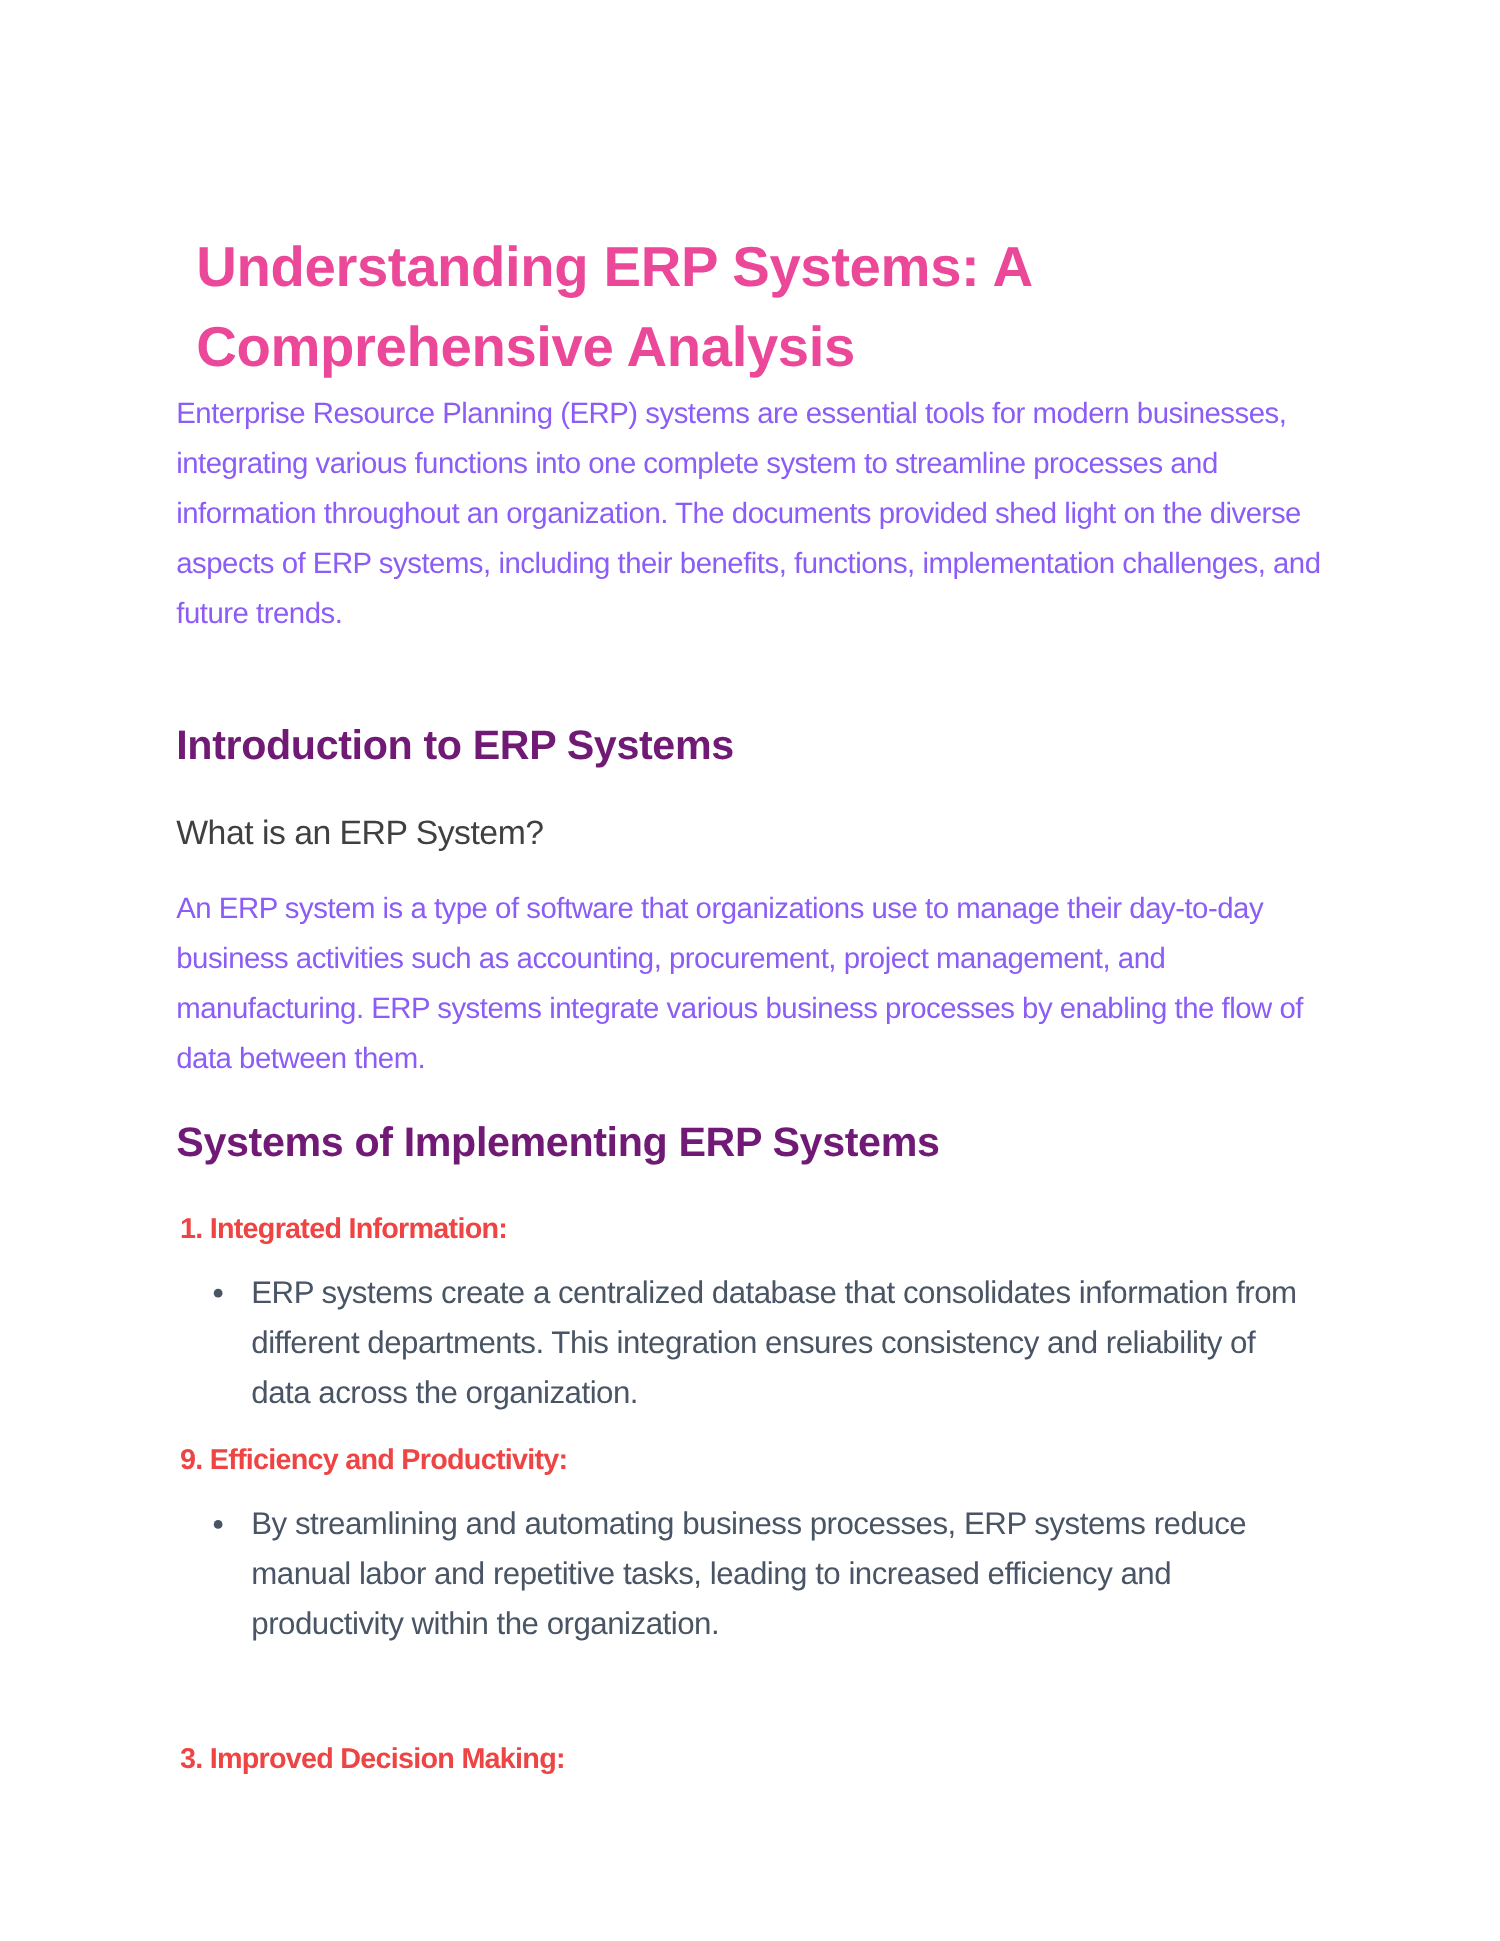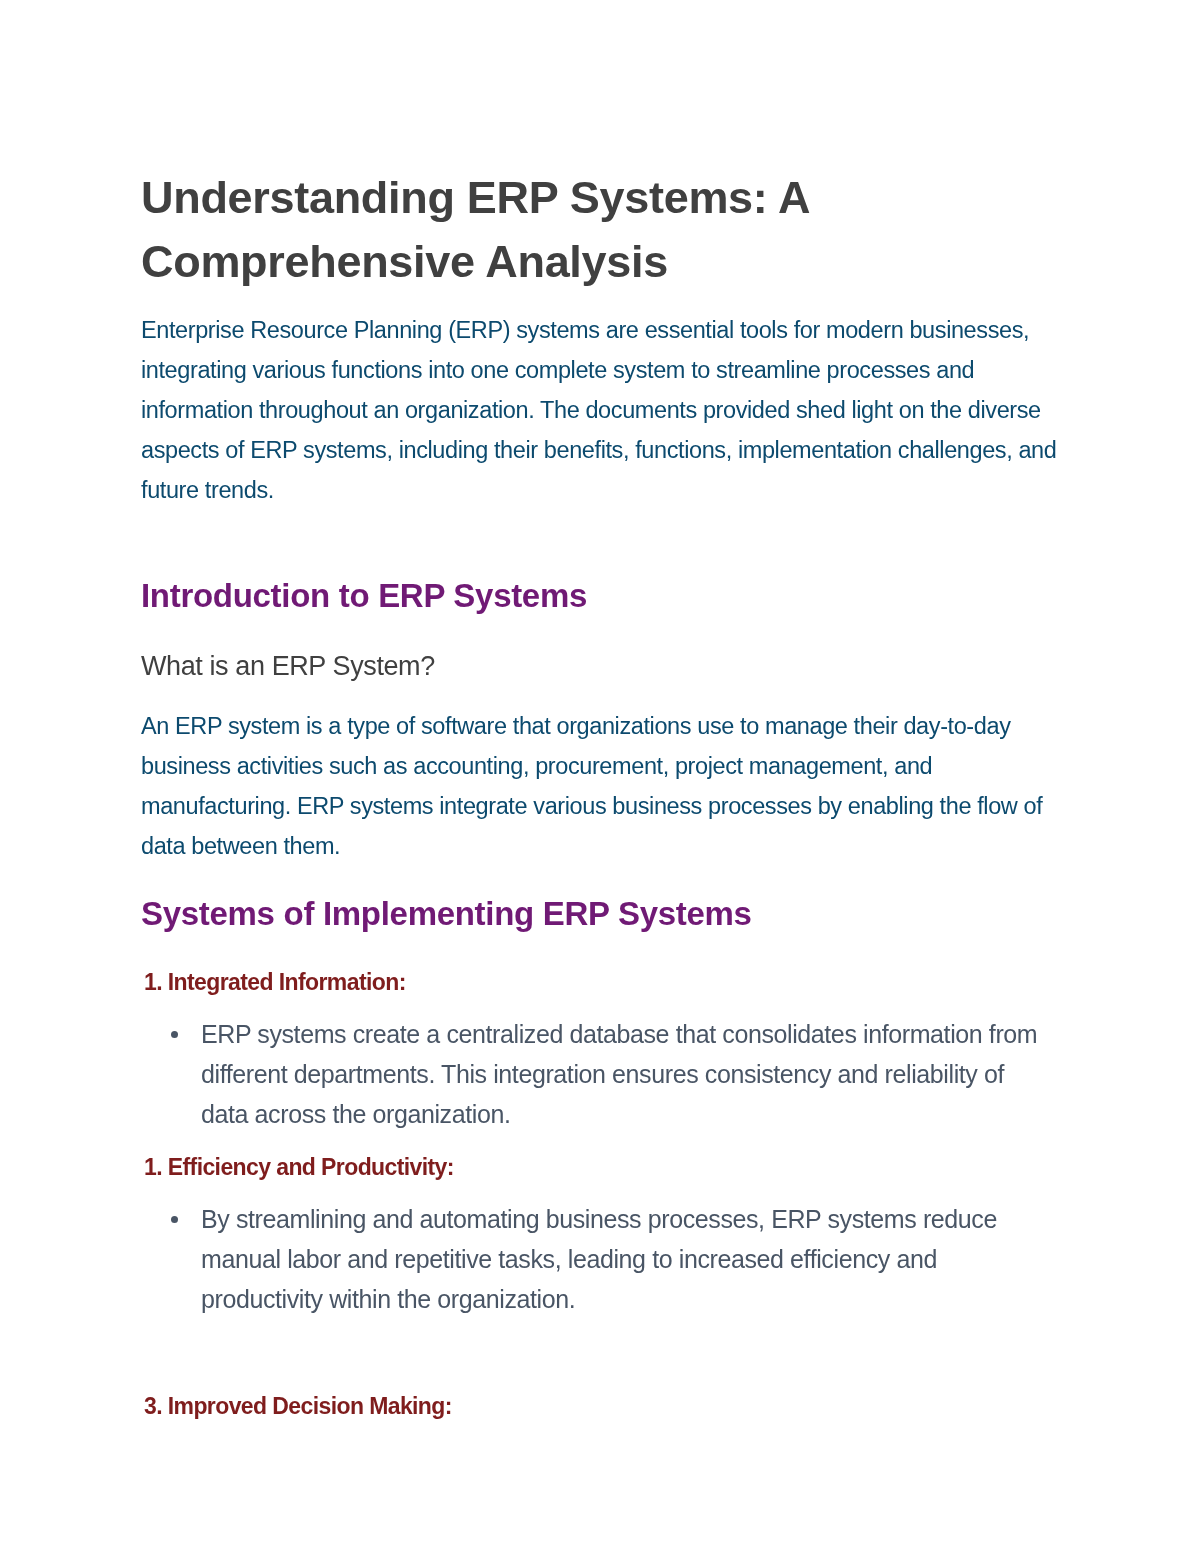--- a/index.html
+++ b/index.html
@@ -1,28 +1,28 @@
 <!DOCTYPE html>
 <html><head>
 <meta charset="utf-8">
 <style>
   html, body { margin:0; padding:0; background:#ffffff; }
   body { width:1200px; height:1553px; position:relative; overflow:hidden;
          font-family:"Liberation Sans", "DejaVu Sans", sans-serif; }
   .page { position:absolute; left:141px; top:0; width:930px; }
-  .h1 { position:absolute; left:0; top:166px; width:900px; margin:0;
-        font-size:45px; line-height:64px; font-weight:700; color:#404040; letter-spacing:-0.3px; }
+  .h1 { position:absolute; left:0; top:166px; width:900px; margin:16px;
+        font-size:45px; line-height:64px; font-weight:700; color:#ec4899; letter-spacing:-0.3px; }
   .p { margin:0; position:absolute; left:0; width:930px; font-size:23.5px; line-height:40px;
-       color:#0c4a6e; letter-spacing:-0.4px; }
+       color:#8b5cf6; letter-spacing:-0.4px; }
   .h2 { margin:0; position:absolute; left:0; font-size:33px; line-height:40px; font-weight:700;
         color:#701a75; letter-spacing:-0.3px; }
   .h3 { margin:0; position:absolute; left:0; font-size:27px; line-height:36px; font-weight:400;
         color:#404040; letter-spacing:-0.4px; }
   .ol-item { position:absolute; left:3px; font-size:23px; line-height:32px; font-weight:700;
-             color:#7f1d1d; letter-spacing:-0.6px; }
+             color:#ef4444; letter-spacing:-0.6px; }
   .bullet-row { position:absolute; left:30px; width:880px; }
   .bullet-dot { position:absolute; left:0; top:17px; width:7px; height:7px; border-radius:50%;
                 background:#495565; }
   .bullet-text { margin:0; position:absolute; left:30px; width:850px; font-size:25px; line-height:40px;
                  color:#495565; letter-spacing:-0.4px; }
 </style>
 </head>
 <body>
 
 <div class="page">
@@ -37,20 +37,20 @@
   <p class="p" style="top:706px;">An ERP system is a type of software that organizations use to manage their day-to-day business activities such as accounting, procurement, project management, and manufacturing. ERP systems integrate various business processes by enabling the flow of data between them.</p>
 
   <h2 class="h2" style="top:894px;">Systems of Implementing ERP Systems</h2>
 
   <div class="ol-item" style="top:966px;">1. Integrated Information:</div>
   <div class="bullet-row" style="top:1014px;">
     <span class="bullet-dot"></span>
     <p class="bullet-text">ERP systems create a centralized database that consolidates information from different departments. This integration ensures consistency and reliability of data across the organization.</p>
   </div>
 
-  <div class="ol-item" style="top:1151px;">1. Efficiency and Productivity:</div>
+  <div class="ol-item" style="top:1151px;">9. Efficiency and Productivity:</div>
   <div class="bullet-row" style="top:1199px;">
     <span class="bullet-dot"></span>
     <p class="bullet-text">By streamlining and automating business processes, ERP systems reduce manual labor and repetitive tasks, leading to increased efficiency and productivity within the organization.</p>
   </div>
 
   <div class="ol-item" style="top:1390px;text-align:center;">3. Improved Decision Making:</div>
 </div>
 
 </body></html>

